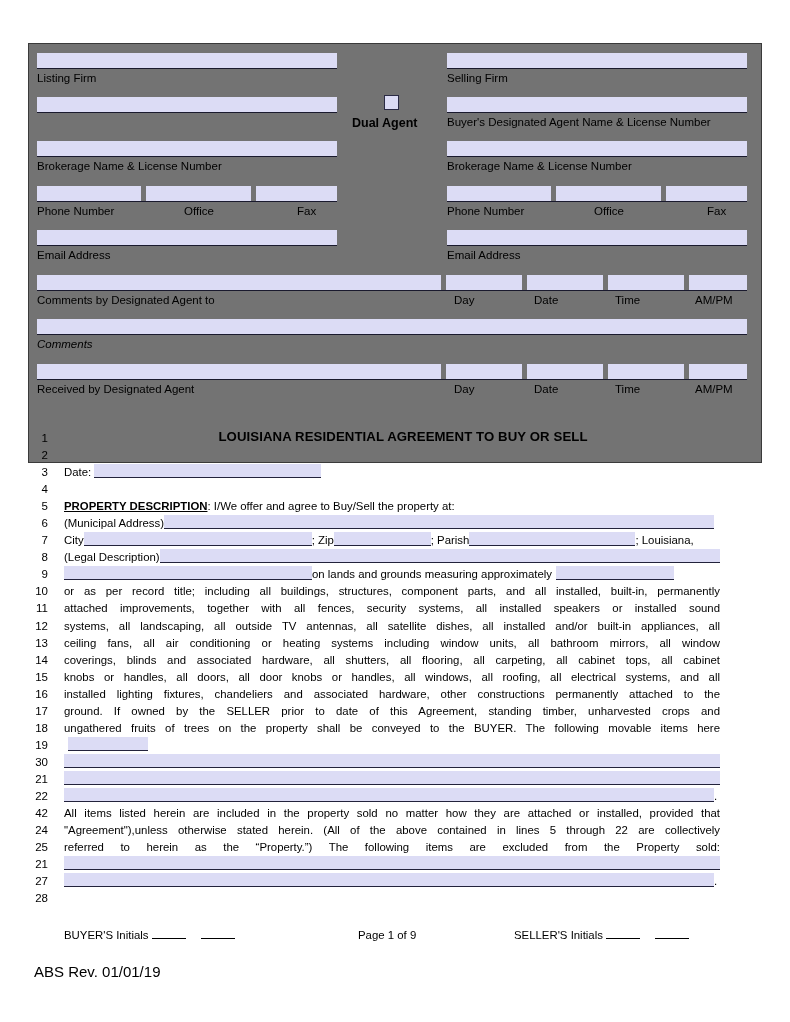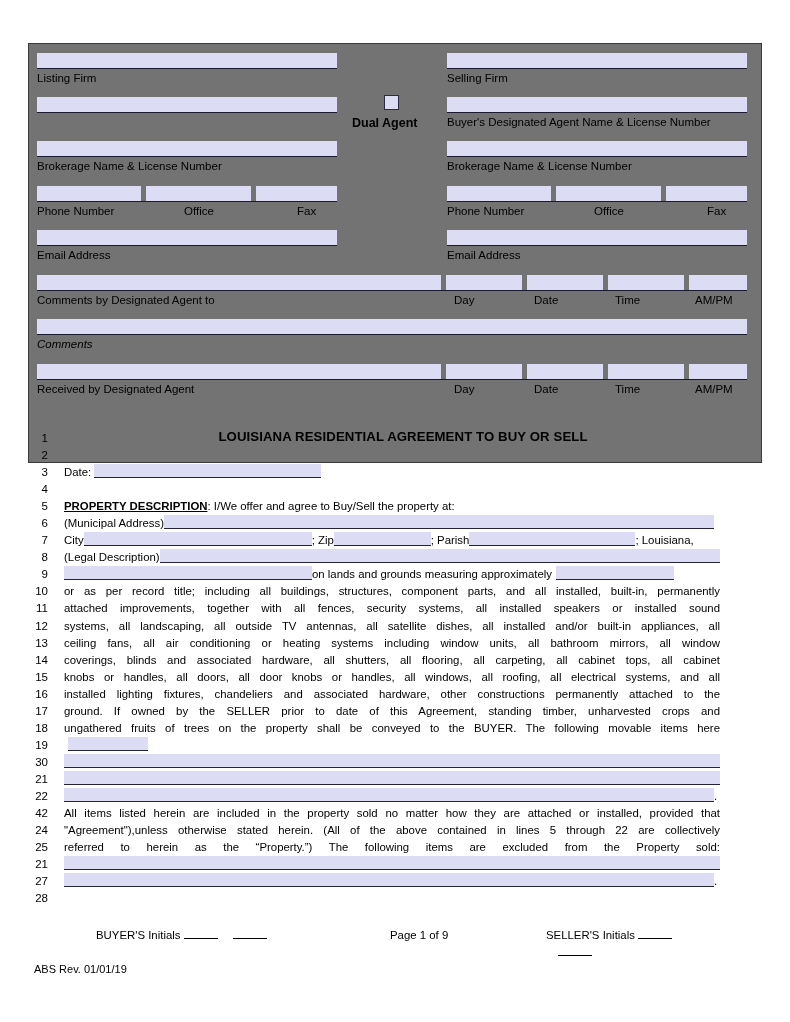--- a/index.html
+++ b/index.html
@@ -130,30 +130,29 @@
     position: absolute;
     left: 64px;
     top: 927px;
     width: 656px;
     font-size: 11.4px;
   }
   .footer-row {
     position: relative;
     height: 17px;
     line-height: 17px;
-    margin-left: 32px;
   }
   .f-left { position: absolute; left: 0px; }
   .f-center { position: absolute; left: 294px; }
   .f-right { position: absolute; left: 450px; }
   .rev {
     position: absolute;
     left: 34px;
     top: 963px;
-    font-size: 11px;
+    font-size: 15px;
   }
   .initline {
     display: inline-block;
     border-bottom: 1.2px solid #000;
     width: 34px;
     height: 11px;
   }
 </style>
 </head>
 <body>

